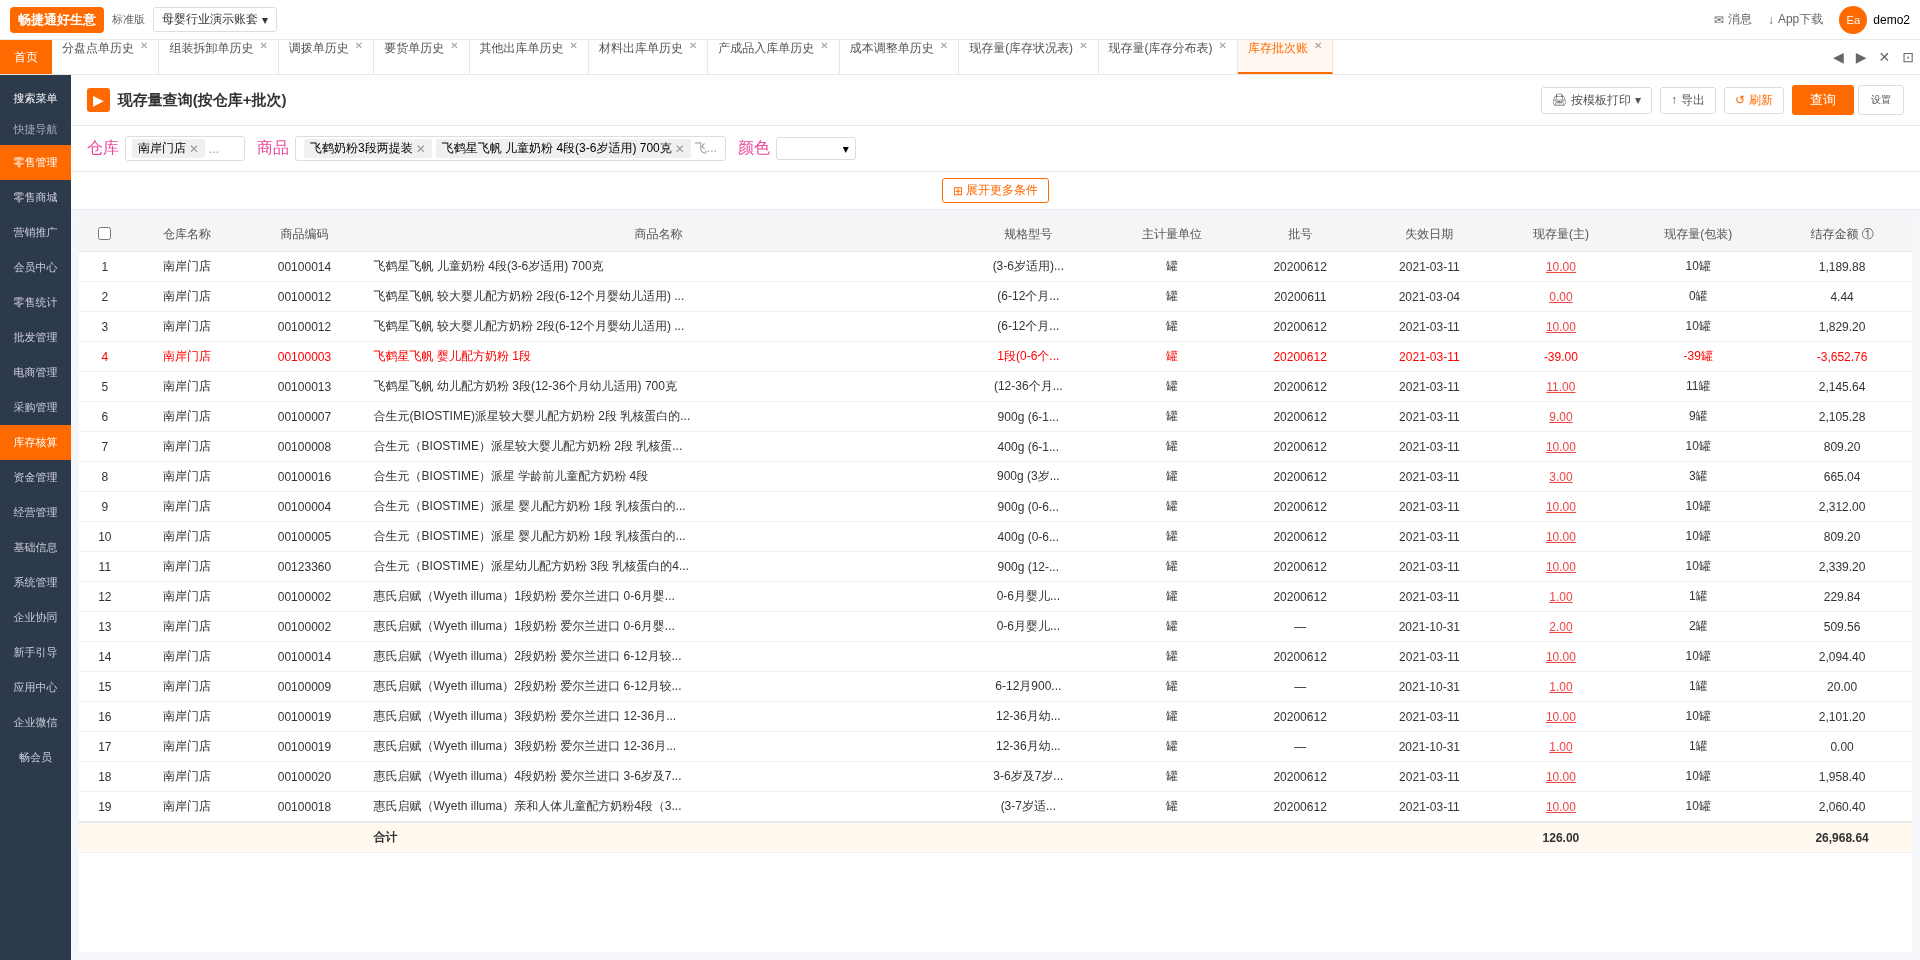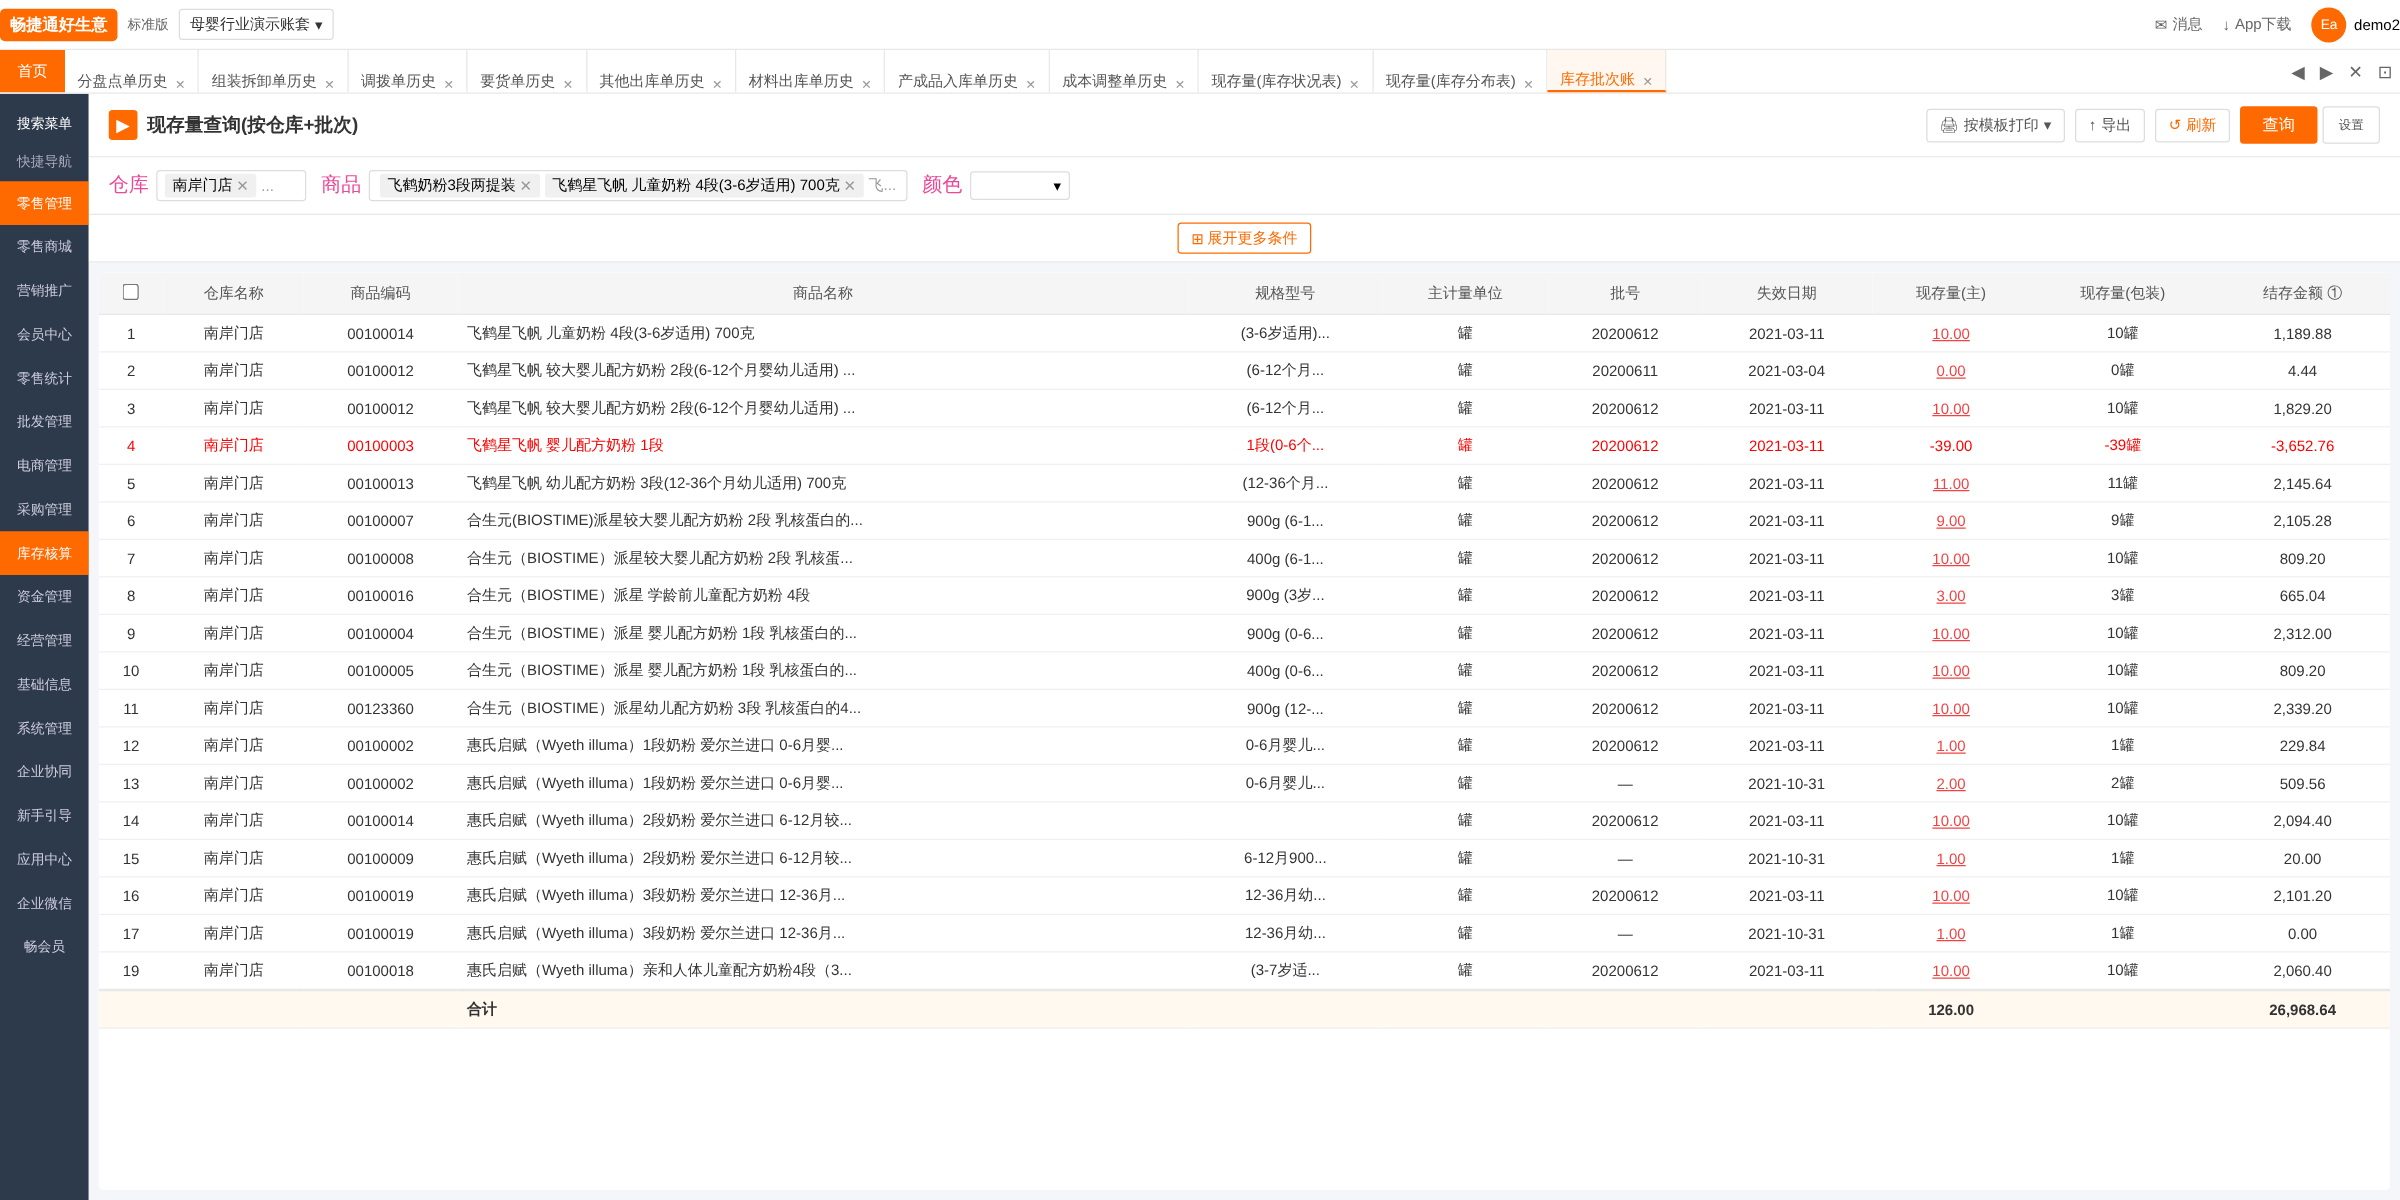--- a/index.html
+++ b/index.html
@@ -1,31 +1,31 @@
 <!DOCTYPE html>
 <html><head>
   <meta charset="utf-8">
   <style>
     * { box-sizing: border-box; margin: 0; padding: 0; font-family: 'Microsoft YaHei', Arial, sans-serif; font-size: 12px; }
     body { background: #f0f2f5; width: 1920px; height: 960px; overflow: hidden; display: flex; flex-direction: column; }
 
     
-    .top-bar { height: 40px; background: #fff; display: flex; align-items: center; padding: 0 0; border-bottom: 1px solid #e8e8e8; justify-content: space-between; }
+    .top-bar { height: 40px; background: #fff; display: flex; align-items: center; padding: 0 10px; border-bottom: 1px solid #e8e8e8; justify-content: space-between; }
     .top-bar-left { display: flex; align-items: center; gap: 8px; }
     .logo { background: #ff6a00; color: #fff; padding: 4px 8px; border-radius: 4px; font-size: 13px; font-weight: bold; }
     .logo-sub { color: #666; font-size: 11px; }
     .org-selector { display: flex; align-items: center; gap: 4px; color: #333; cursor: pointer; border: 1px solid #ddd; padding: 3px 8px; border-radius: 3px; }
     .top-bar-right { display: flex; align-items: center; gap: 16px; }
     .top-icon { display: flex; align-items: center; gap: 4px; color: #666; cursor: pointer; }
     .avatar { width: 28px; height: 28px; background: #ff6a00; border-radius: 50%; display: flex; align-items: center; justify-content: center; color: #fff; font-size: 11px; }
 
     
     .tab-bar { background: #fff; display: flex; align-items: center; border-bottom: 1px solid #e8e8e8; height: 35px; overflow: hidden; }
     .tab-home { background: #ff6a00; color: #fff; padding: 0 14px; height: 100%; display: flex; align-items: center; font-size: 12px; cursor: pointer; }
-    .tab { display: flex; align-items: flex-end; gap: 4px; padding: 0 10px; height: 100%; border-right: 1px solid #e8e8e8; cursor: pointer; color: #555; white-space: nowrap; font-size: 11px; }
+    .tab { display: flex; align-items: flex-start; gap: 4px; padding: 0 10px; height: 100%; border-right: 1px solid #e8e8e8; cursor: pointer; color: #555; white-space: nowrap; font-size: 11px; }
     .tab.active { background: #fff7f0; color: #ff6a00; border-bottom: 2px solid #ff6a00; }
     .tab-close { color: #999; font-size: 10px; margin-left: 2px; }
     .tab-nav-btn { padding: 0 6px; cursor: pointer; color: #666; font-size: 14px; }
     .tab-extra { display: flex; align-items: center; margin-left: auto; }
 
     
     .main-layout { display: flex; flex: 1; overflow: hidden; }
 
     
     .sidebar { width: 71px; background: #2d3a4b; display: flex; flex-direction: column; align-items: center; padding-top: 8px; }
@@ -492,20 +492,33 @@
     <td class="left">惠氏启赋（Wyeth illuma）3段奶粉 爱尔兰进口 12-36月...</td>
     <td>12-36月幼...</td>
     <td>罐</td>
     <td>—</td>
     <td>2021-10-31</td>
     <td class="link">1.00</td>
     <td class="">1罐</td>
     <td class="">0.00</td>
   </tr>
             <tr>
+    <td>18</td>
+    <td>南岸门店</td>
+    <td>00100020</td>
+    <td class="left">惠氏启赋（Wyeth illuma）4段奶粉 爱尔兰进口 3-6岁及7...</td>
+    <td>3-6岁及7岁...</td>
+    <td>罐</td>
+    <td>20200612</td>
+    <td>2021-03-11</td>
+    <td class="link">10.00</td>
+    <td class="">10罐</td>
+    <td class="">1,958.40</td>
+  </tr>
+            <tr>
     <td>19</td>
     <td>南岸门店</td>
     <td>00100018</td>
     <td class="left">惠氏启赋（Wyeth illuma）亲和人体儿童配方奶粉4段（3...</td>
     <td>(3-7岁适...</td>
     <td>罐</td>
     <td>20200612</td>
     <td>2021-03-11</td>
     <td class="link">10.00</td>
     <td class="">10罐</td>

